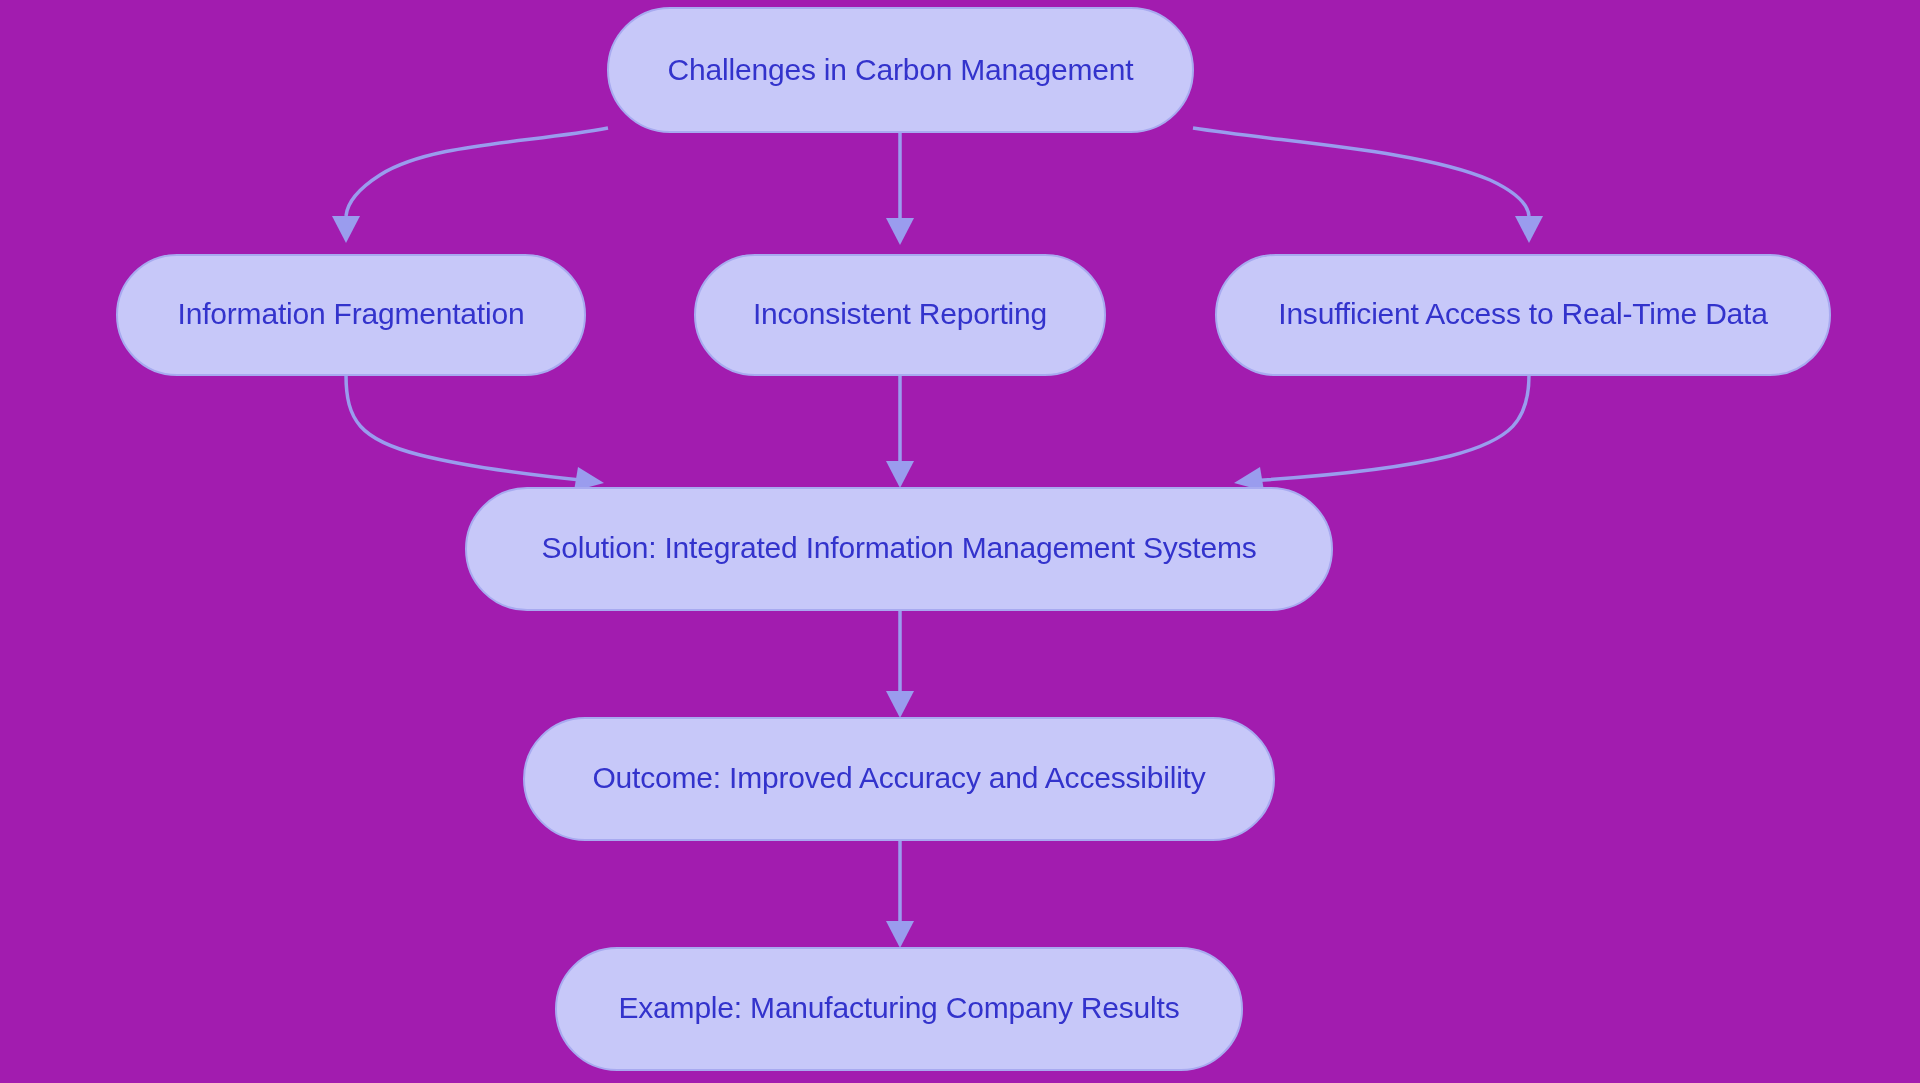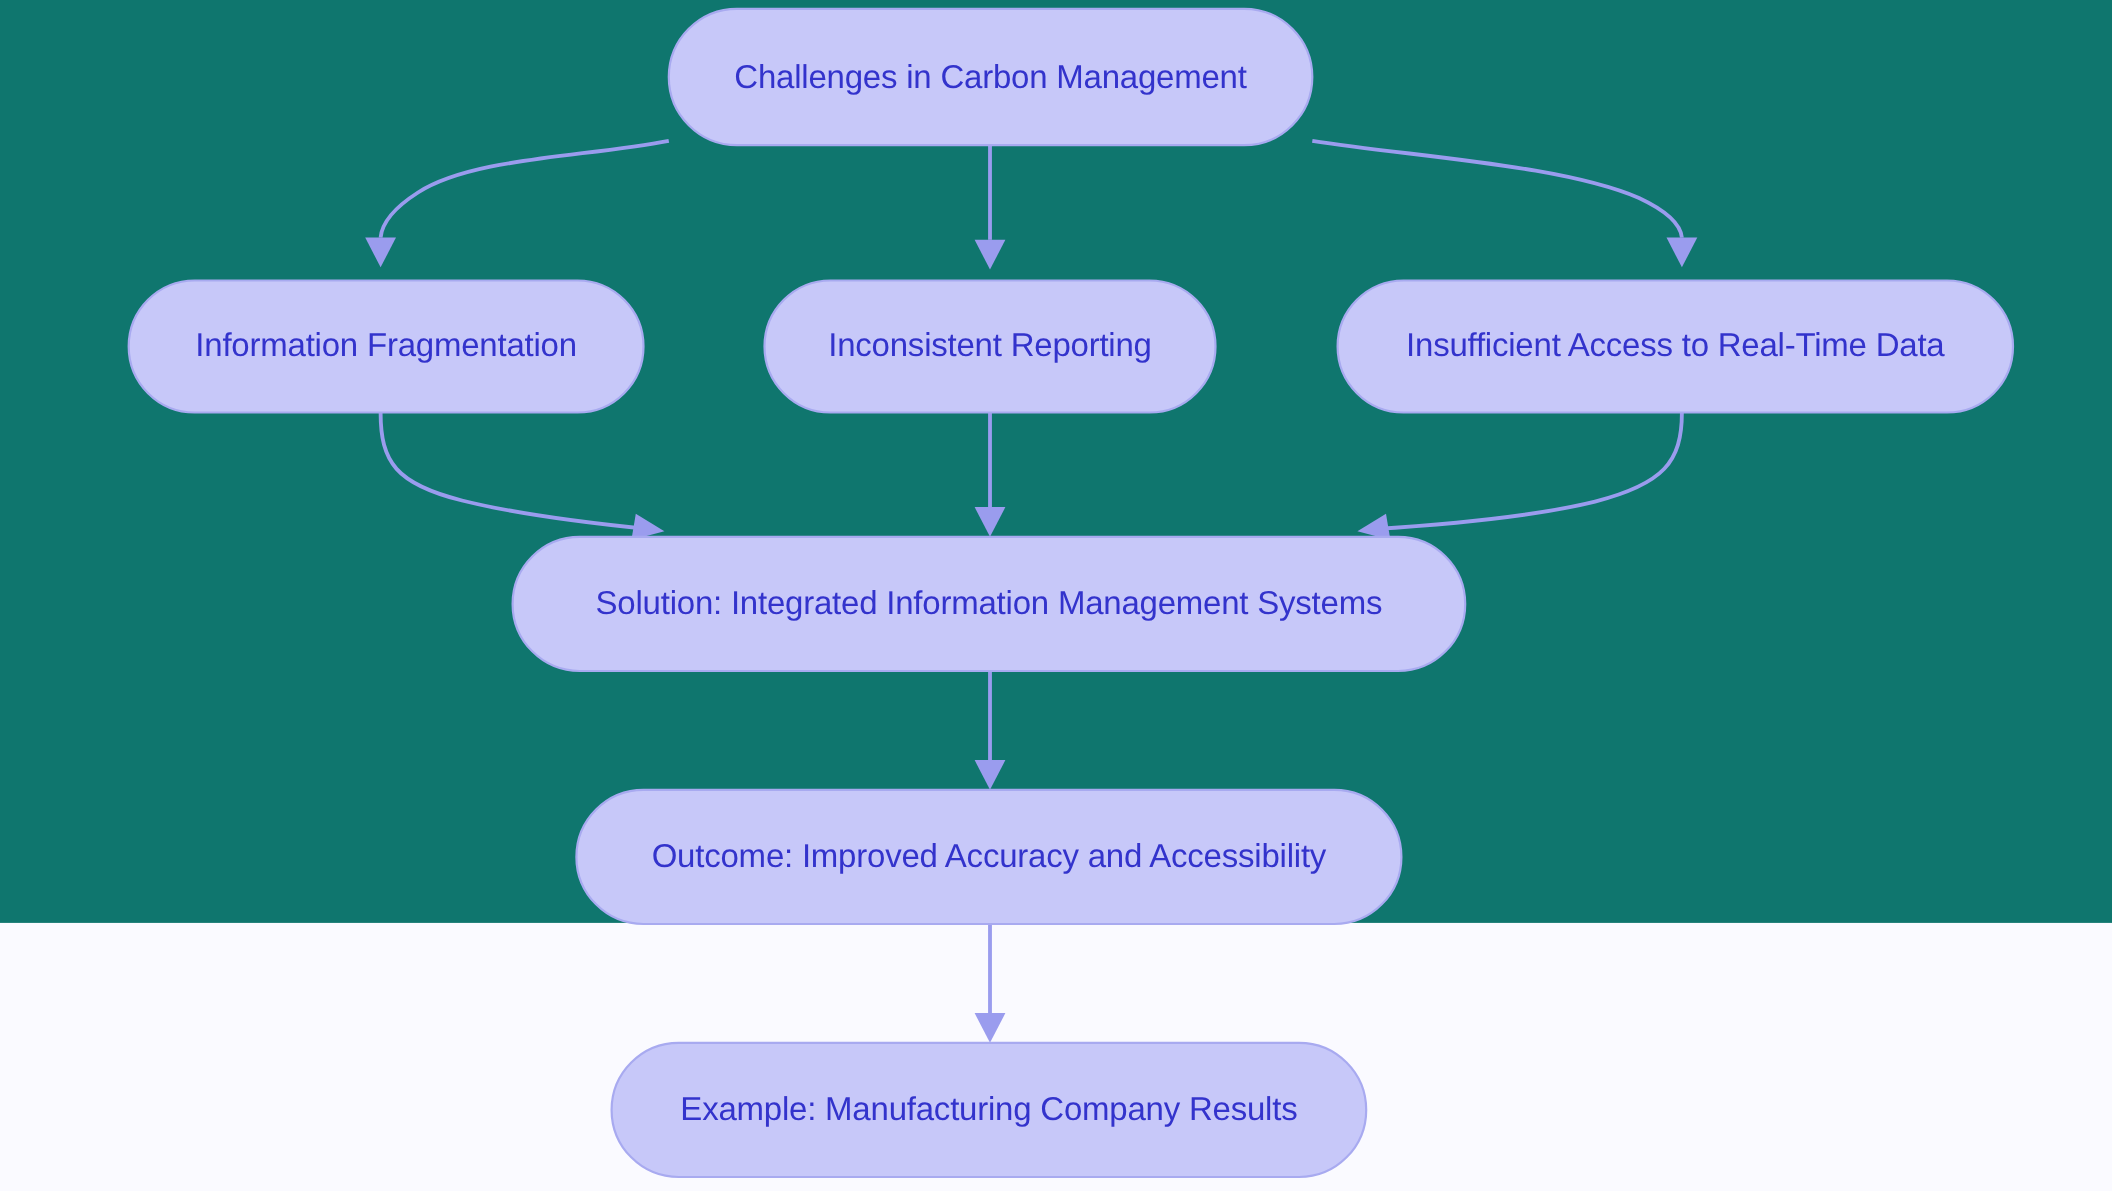--- a/index.html
+++ b/index.html
@@ -10,22 +10,22 @@
   }
   body {
     width: 1920px;
     height: 1083px;
     overflow: hidden;
     font-family: "Liberation Sans", sans-serif;
   }
   #flowchart-root {
     position: relative;
     width: 1920px;
-    height: 839px;
-    background: #0f766e;
+    height: 1083px;
+    background: #a21caf;
   }
   svg#flow-svg {
     display: block;
     width: 1920px;
     height: 1083px;
   }
   .node-shape {
     fill: #c7c8f9;
     stroke: #a8aaf0;
     stroke-width: 2;

